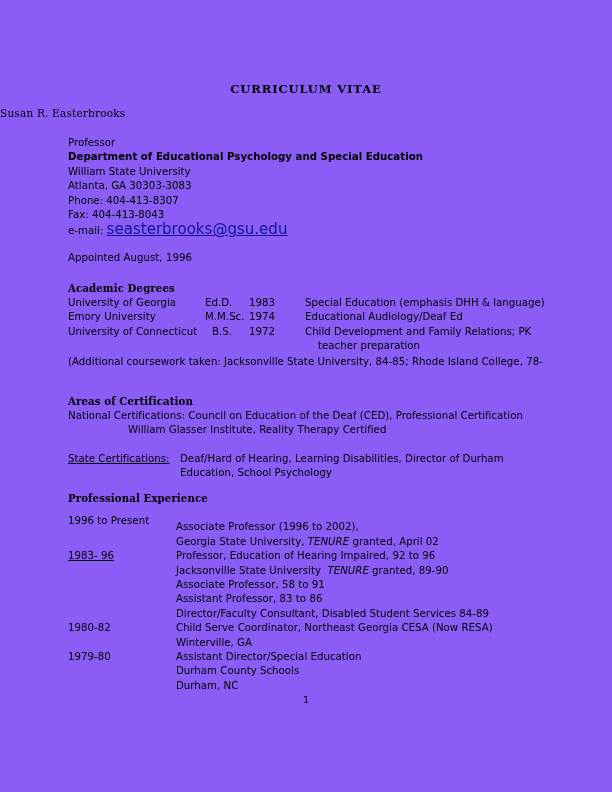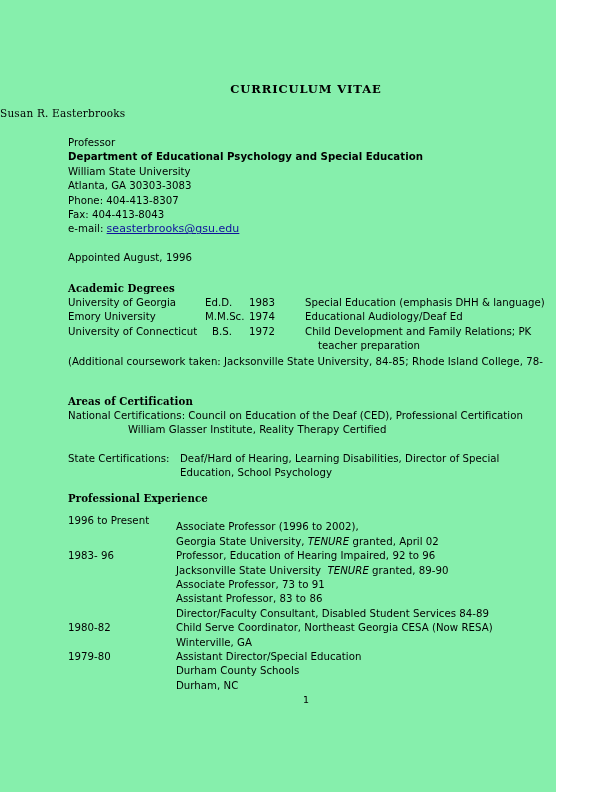--- a/index.html
+++ b/index.html
@@ -3,23 +3,23 @@
 <meta charset="utf-8">
 <title>Curriculum Vitae</title>
 <style>
   html, body {
     margin: 0;
     padding: 0;
     background: #ffffff;
   }
   .page {
     position: relative;
-    width: 556px;
+    width: 612px;
     height: 792px;
-    background: #86efac;
+    background: #8b5cf6;
     overflow: hidden;
     font-family: "DejaVu Sans", sans-serif;
     color: #000000;
     -webkit-font-smoothing: none;
   }
 
   
   .doc-title {
     position: absolute;
     left: 0;
@@ -56,21 +56,21 @@
     font-family: "DejaVu Serif", serif;
     font-weight: bold;
     font-size: 10.2px;
     line-height: 14.4px;
     white-space: pre;
     letter-spacing: 0.1px;
   }
   .email-link {
     color: #10129c;
     text-decoration: underline;
-    font-size: 11px;
+    font-size: 15px;
     cursor: pointer;
   }
   .ital {
     font-style: italic;
   }
   .pageno {
     position: absolute;
     left: 0;
     top: 694px;
     width: 612px;
@@ -124,34 +124,34 @@
   <div class="ln c-year" style="top:324.8px;">1972</div>
   <div class="ln c-desc" style="top:324.8px;">Child Development and Family Relations; PK</div>
   <div class="ln c-desc2" style="top:339.2px;">teacher preparation</div>
 
   <div class="ln c-margin" style="top:355px;">(Additional coursework taken: Jacksonville State University, 84-85; Rhode Island College, 78-</div>
 
   <div class="sect c-margin" style="top:394px;">Areas of Certification</div>
   <div class="ln c-cert2" style="top:423.4px;">William Glasser Institute, Reality Therapy Certified</div>
   <div class="ln c-margin" style="top:409px;">National Certifications: Council on Education of the Deaf (CED), Professional Certification</div>
 
-  <div class="ln c-margin" style="top:452px;">State Certifications:</div>
-  <div class="ln c-certv" style="top:452px;">Deaf/Hard of Hearing, Learning Disabilities, Director of Special</div>
+  <div class="ln c-margin" style="top:452px;text-decoration:underline;">State Certifications:</div>
+  <div class="ln c-certv" style="top:452px;">Deaf/Hard of Hearing, Learning Disabilities, Director of Durham</div>
   <div class="ln c-certv" style="top:466.4px;">Education, School Psychology</div>
 
   <div class="sect c-margin" style="top:491px;">Professional Experience</div>
 
   <div class="ln c-margin" style="top:506px;margin-top:8px;">1996 to Present</div>
   <div class="ln c-exp" style="top:520.4px;"><span>Associate Professor (1996 to 2002),</span><span class="ital"></span><span></span></div>
   <div class="ln c-exp" style="top:534.8px;"><span>Georgia State University, </span><span class="ital">TENURE</span><span> granted, April 02</span></div>
 
-  <div class="ln c-margin" style="top:549.2px;">1983- 96</div>
+  <div class="ln c-margin" style="top:549.2px;text-decoration:underline;">1983- 96</div>
   <div class="ln c-exp" style="top:549.2px;"><span>Professor, Education of Hearing Impaired, 92 to 96</span><span class="ital"></span><span></span></div>
   <div class="ln c-exp" style="top:563.6px;"><span>Jacksonville State University  </span><span class="ital">TENURE</span><span> granted, 89-90</span></div>
-  <div class="ln c-exp" style="top:578px;"><span>Associate Professor, 73 to 91</span><span class="ital"></span><span></span></div>
+  <div class="ln c-exp" style="top:578px;"><span>Associate Professor, 58 to 91</span><span class="ital"></span><span></span></div>
   <div class="ln c-exp" style="top:592.4px;"><span>Assistant Professor, 83 to 86</span><span class="ital"></span><span></span></div>
   <div class="ln c-exp" style="top:606.8px;"><span>Director/Faculty Consultant, Disabled Student Services 84-89</span><span class="ital"></span><span></span></div>
 
   <div class="ln c-margin" style="top:621.2px;">1980-82</div>
   <div class="ln c-exp" style="top:621.2px;"><span>Child Serve Coordinator, Northeast Georgia CESA (Now RESA)</span><span class="ital"></span><span></span></div>
   <div class="ln c-exp" style="top:635.6px;"><span>Winterville, GA</span><span class="ital"></span><span></span></div>
 
   <div class="ln c-margin" style="top:650px;">1979-80</div>
   <div class="ln c-exp" style="top:650px;"><span>Assistant Director/Special Education</span><span class="ital"></span><span></span></div>
   <div class="ln c-exp" style="top:664.4px;"><span>Durham County Schools</span><span class="ital"></span><span></span></div>

